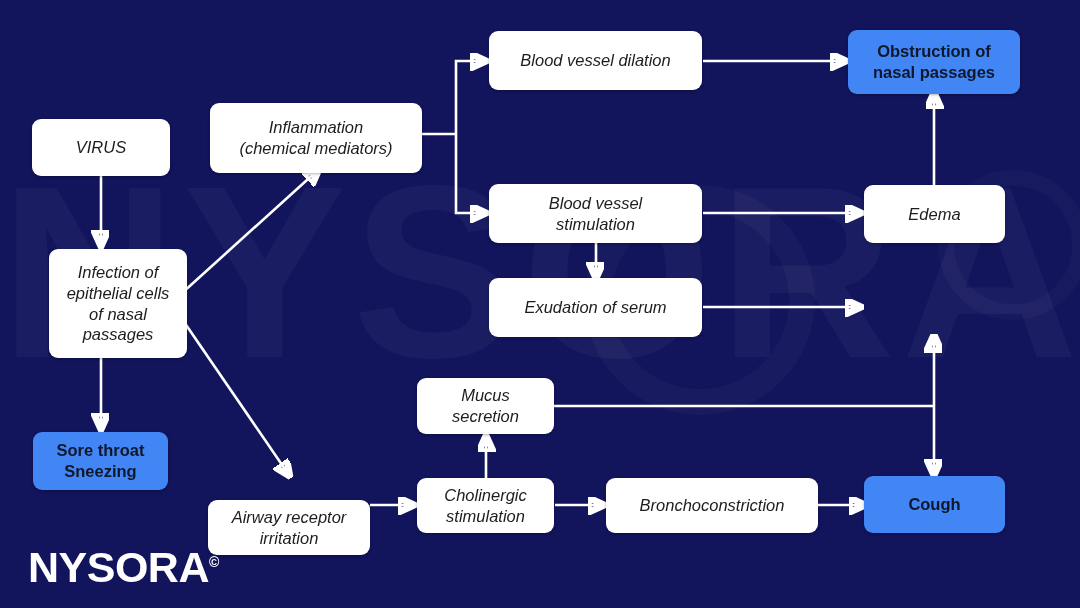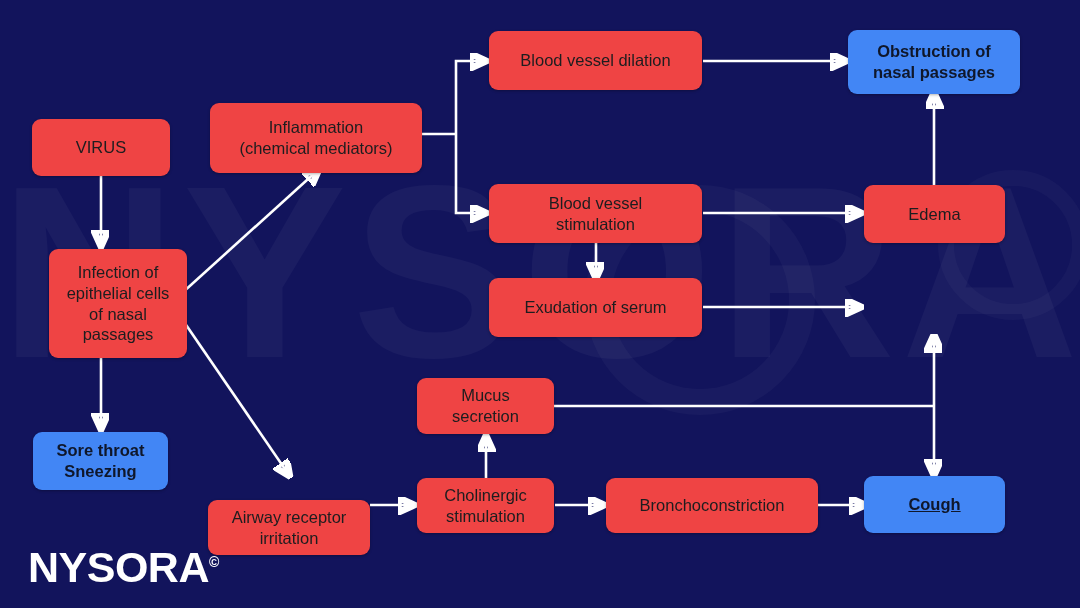--- a/index.html
+++ b/index.html
@@ -56,25 +56,26 @@
     position: absolute;
     display: flex;
     align-items: center;
     justify-content: center;
     text-align: center;
     border-radius: 9px;
     padding: 4px 8px;
     line-height: 1.26;
   }
   .node.white {
-    background: #ef4444;
+    background: #ffffff;
     color: #1d1d1f;
     font-size: 16.5px;
     font-weight: 400;
     box-shadow: 0 1px 3px rgba(0,0,0,0.30);
+    font-style: italic;
   }
   .node.accent {
     background: #4286f5;
     color: #0f172a;
     font-size: 16.5px;
     font-weight: 700;
     box-shadow: 0 1px 3px rgba(0,0,0,0.30);
   }
   .node .txt { white-space: pre-line; display: block; }
   
@@ -205,21 +206,21 @@
 
   <div class="node white" style="left:417px; top:478px; width:137px; height:55px;">
     <span class="txt">Cholinergic
 stimulation</span>
   </div>
 
   <div class="node white" style="left:606px; top:478px; width:212px; height:55px;text-align:center;">
     <span class="txt">Bronchoconstriction</span>
   </div>
 
-  <div class="node accent" style="left:864px; top:476px; width:141px; height:57px;text-decoration:underline;">
+  <div class="node accent" style="left:864px; top:476px; width:141px; height:57px;">
     <span class="txt">Cough</span>
   </div>
 
   <div id="logo">
     <span>NYSORA</span><sup>©</sup>
   </div>
 
 </div>
 
 </body></html>

